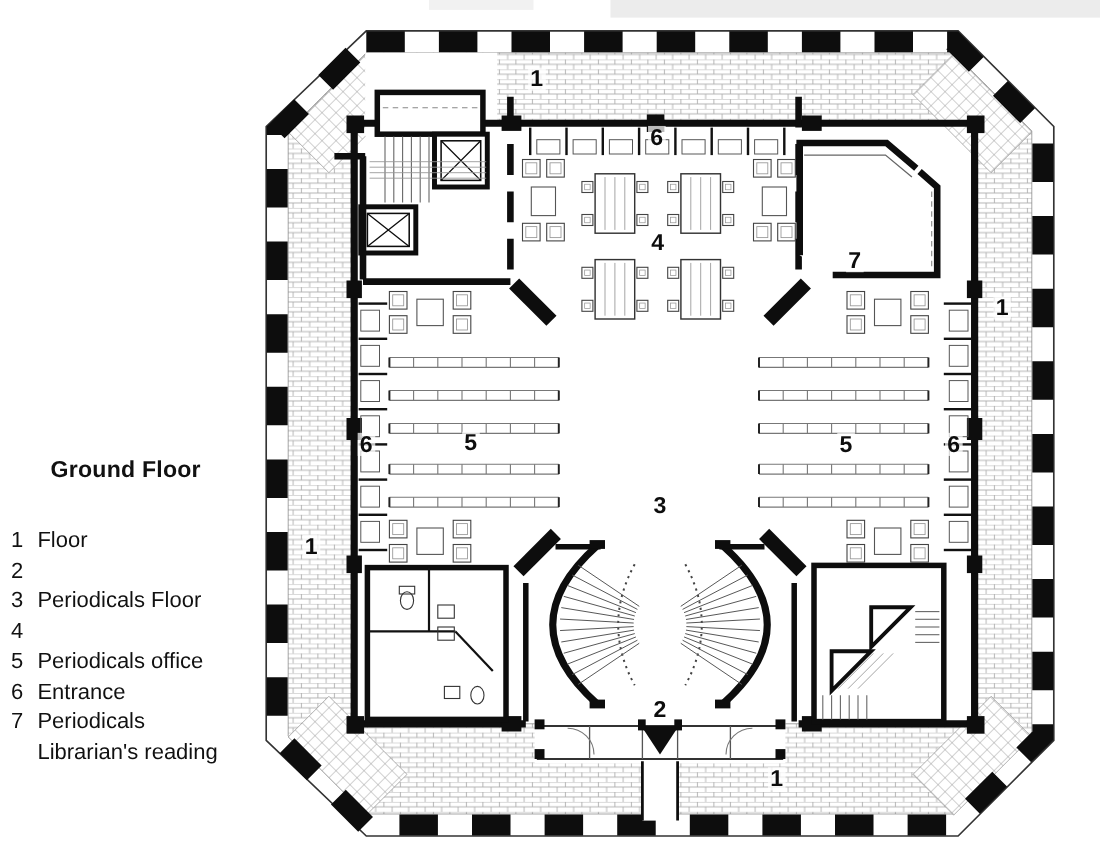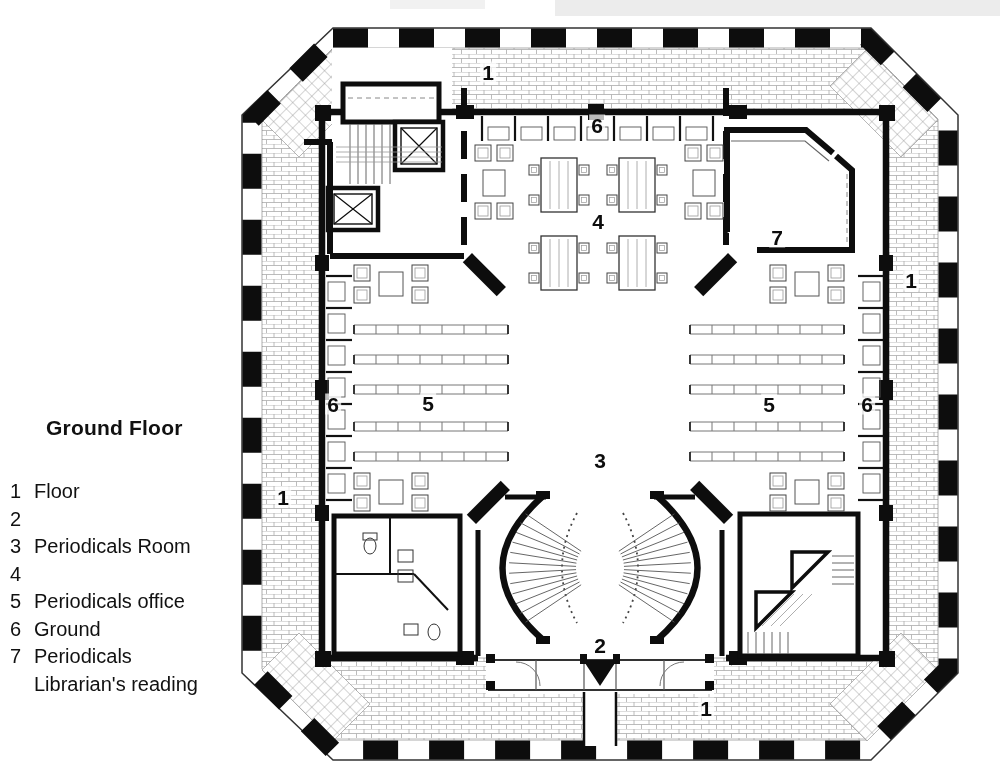--- a/index.html
+++ b/index.html
@@ -460,32 +460,32 @@
     <div class="legend-items">
       <div class="legend-item">
         <span class="num">1</span>
         <span class="lbl">Floor</span>
       </div>
       <div class="legend-item">
         <span class="num">2</span>
       </div>
       <div class="legend-item">
         <span class="num">3</span>
-        <span class="lbl">Periodicals Room</span>
+        <span class="lbl">Periodicals Floor</span>
       </div>
       <div class="legend-item">
         <span class="num">4</span>
       </div>
       <div class="legend-item">
         <span class="num">5</span>
         <span class="lbl">Periodicals office</span>
       </div>
       <div class="legend-item">
         <span class="num">6</span>
-        <span class="lbl">Ground</span>
+        <span class="lbl">Entrance</span>
       </div>
       <div class="legend-item">
         <span class="num">7</span>
         <span class="lbl">Periodicals Librarian's reading</span>
       </div>
     </div>
   </div>
 
   <div id="plan-labels">
     <span class="plan-label" style="left: 488px; top: 72px;">1</span>

